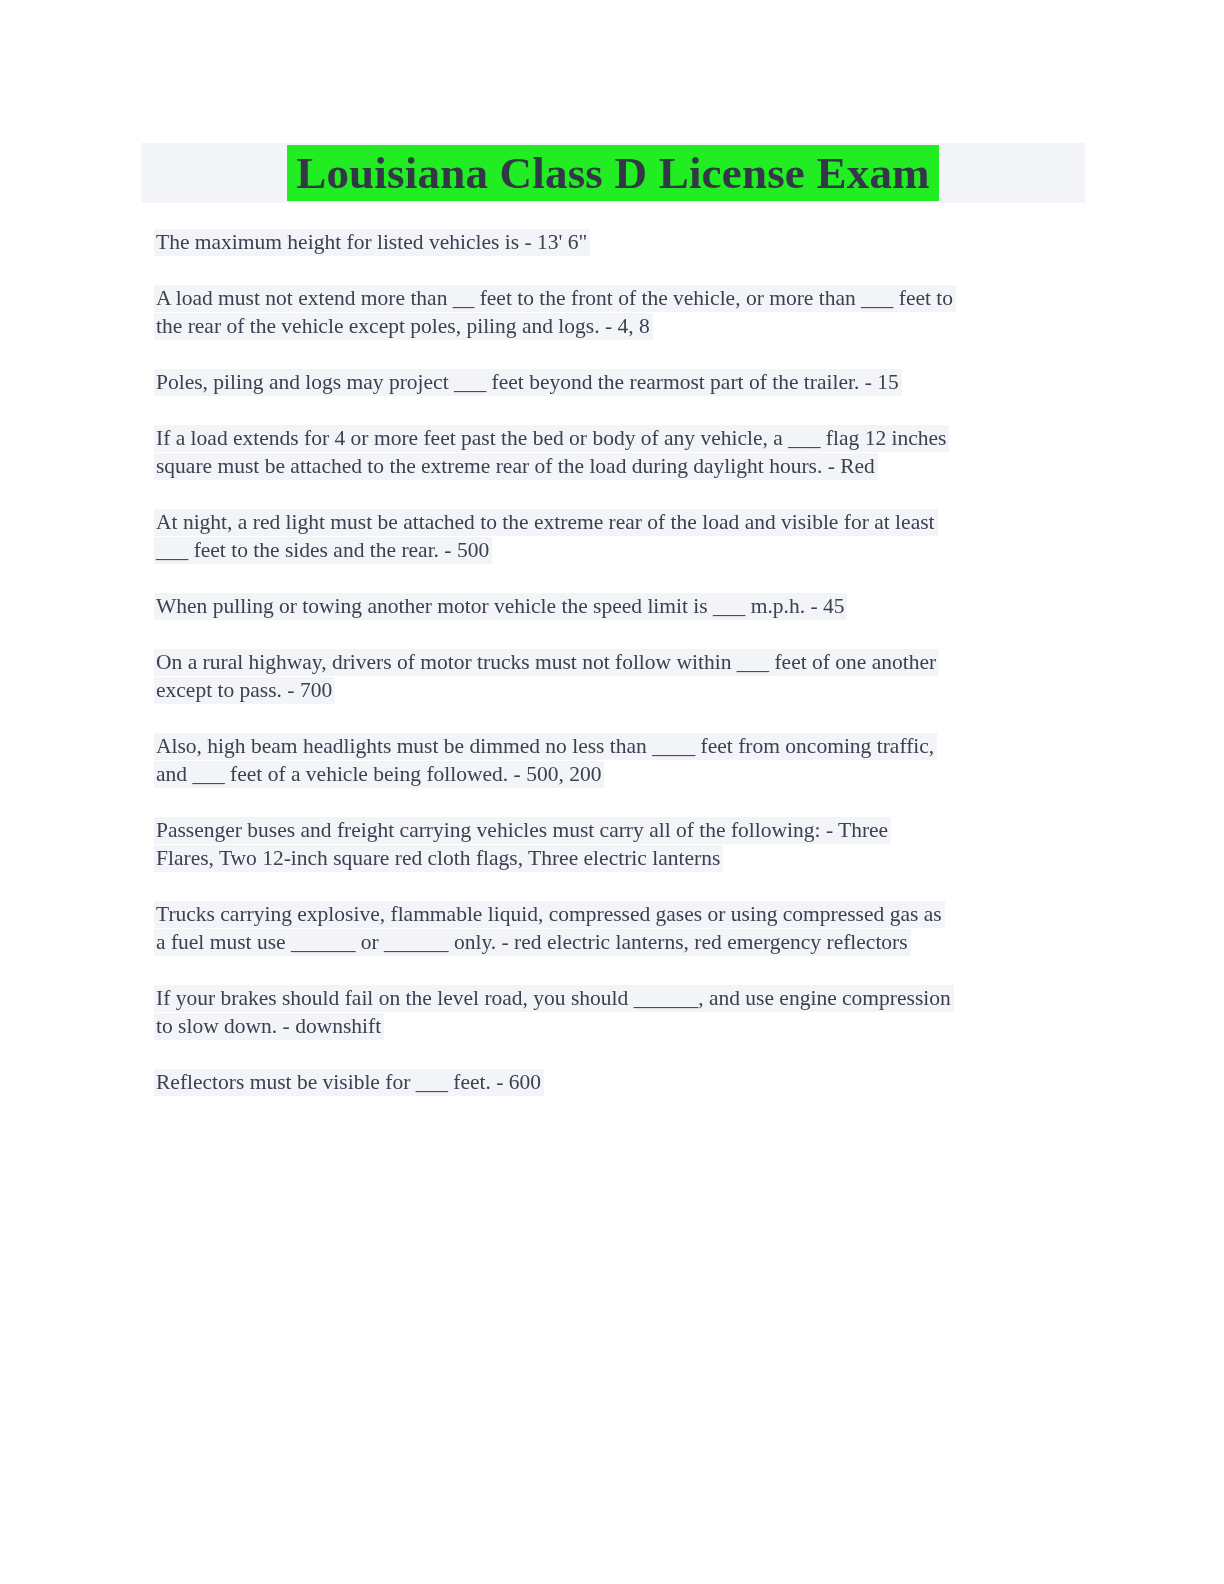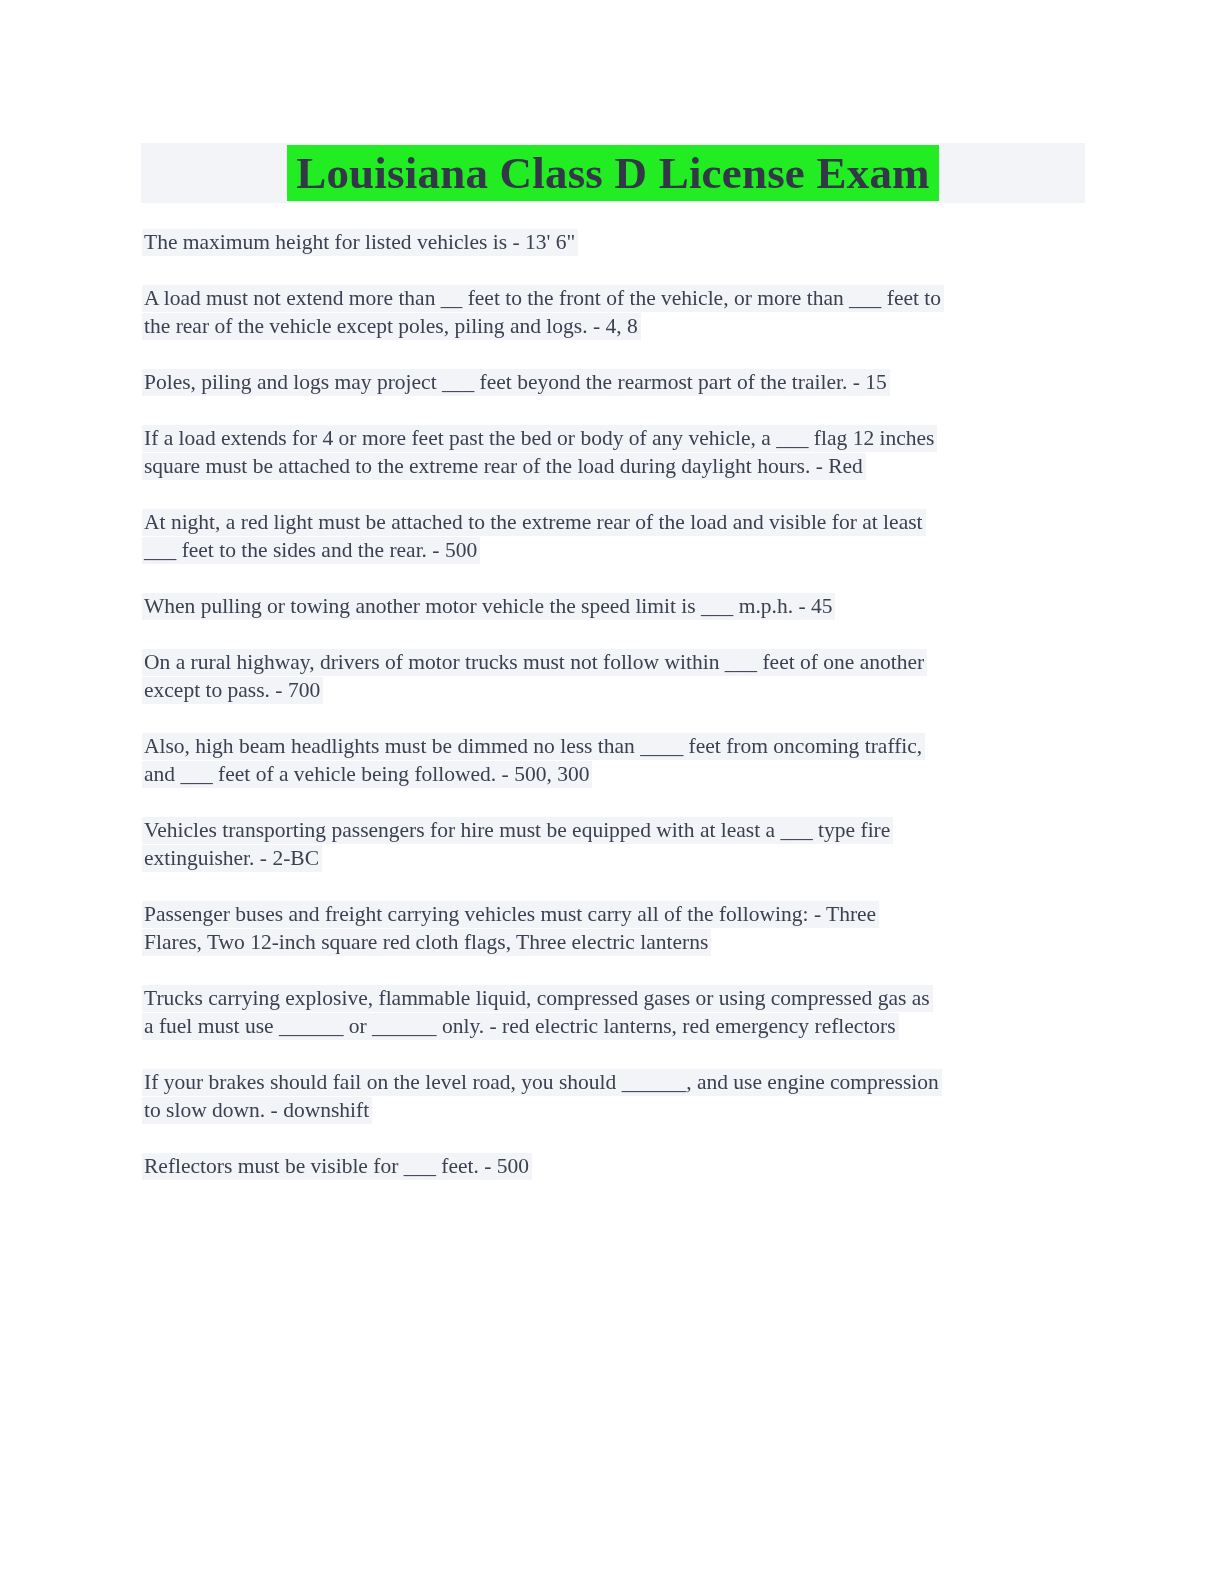--- a/index.html
+++ b/index.html
@@ -34,21 +34,21 @@
     letter-spacing: 0.2px;
     color: var(--title-text, #323845);
     background: var(--title-highlight, #22ed22);
     padding: 0 9px;
     white-space: nowrap;
   }
   .content {
     margin: 0 110px 0 142px;
   }
   p.qa {
-    margin: 0 0 28px 0;
+    margin: 0 0 28px 12px;
     font-size: 21.5px;
     line-height: 28px;
   }
   .hl {
     background: var(--line-highlight, #f3f4f8);
     color: var(--body-text, #3b4150);
     white-space: pre-line;
     padding: 1px 3px 2px 2px;
     box-decoration-break: clone;
     -webkit-box-decoration-break: clone;
@@ -69,25 +69,23 @@
 the rear of the vehicle except poles, piling and logs. - 4, 8</span></p>
     <p class="qa"><span class="hl">Poles, piling and logs may project ___ feet beyond the rearmost part of the trailer. - 15</span></p>
     <p class="qa"><span class="hl">If a load extends for 4 or more feet past the bed or body of any vehicle, a ___ flag 12 inches
 square must be attached to the extreme rear of the load during daylight hours. - Red</span></p>
     <p class="qa"><span class="hl">At night, a red light must be attached to the extreme rear of the load and visible for at least
 ___ feet to the sides and the rear. - 500</span></p>
     <p class="qa"><span class="hl">When pulling or towing another motor vehicle the speed limit is ___ m.p.h. - 45</span></p>
     <p class="qa"><span class="hl">On a rural highway, drivers of motor trucks must not follow within ___ feet of one another
 except to pass. - 700</span></p>
     <p class="qa"><span class="hl">Also, high beam headlights must be dimmed no less than ____ feet from oncoming traffic,
-and ___ feet of a vehicle being followed. - 500, 300</span></p>
-    <p class="qa"><span class="hl">Vehicles transporting passengers for hire must be equipped with at least a ___ type fire
-extinguisher. - 2-BC</span></p>
+and ___ feet of a vehicle being followed. - 500, 200</span></p>
     <p class="qa"><span class="hl">Passenger buses and freight carrying vehicles must carry all of the following: - Three
 Flares, Two 12-inch square red cloth flags, Three electric lanterns</span></p>
     <p class="qa"><span class="hl">Trucks carrying explosive, flammable liquid, compressed gases or using compressed gas as
 a fuel must use ______ or ______ only. - red electric lanterns, red emergency reflectors</span></p>
     <p class="qa"><span class="hl">If your brakes should fail on the level road, you should ______, and use engine compression
 to slow down. - downshift</span></p>
-    <p class="qa"><span class="hl">Reflectors must be visible for ___ feet. - 500</span></p>
+    <p class="qa"><span class="hl">Reflectors must be visible for ___ feet. - 600</span></p>
   </div>
 
 </div>
 
 </body></html>

